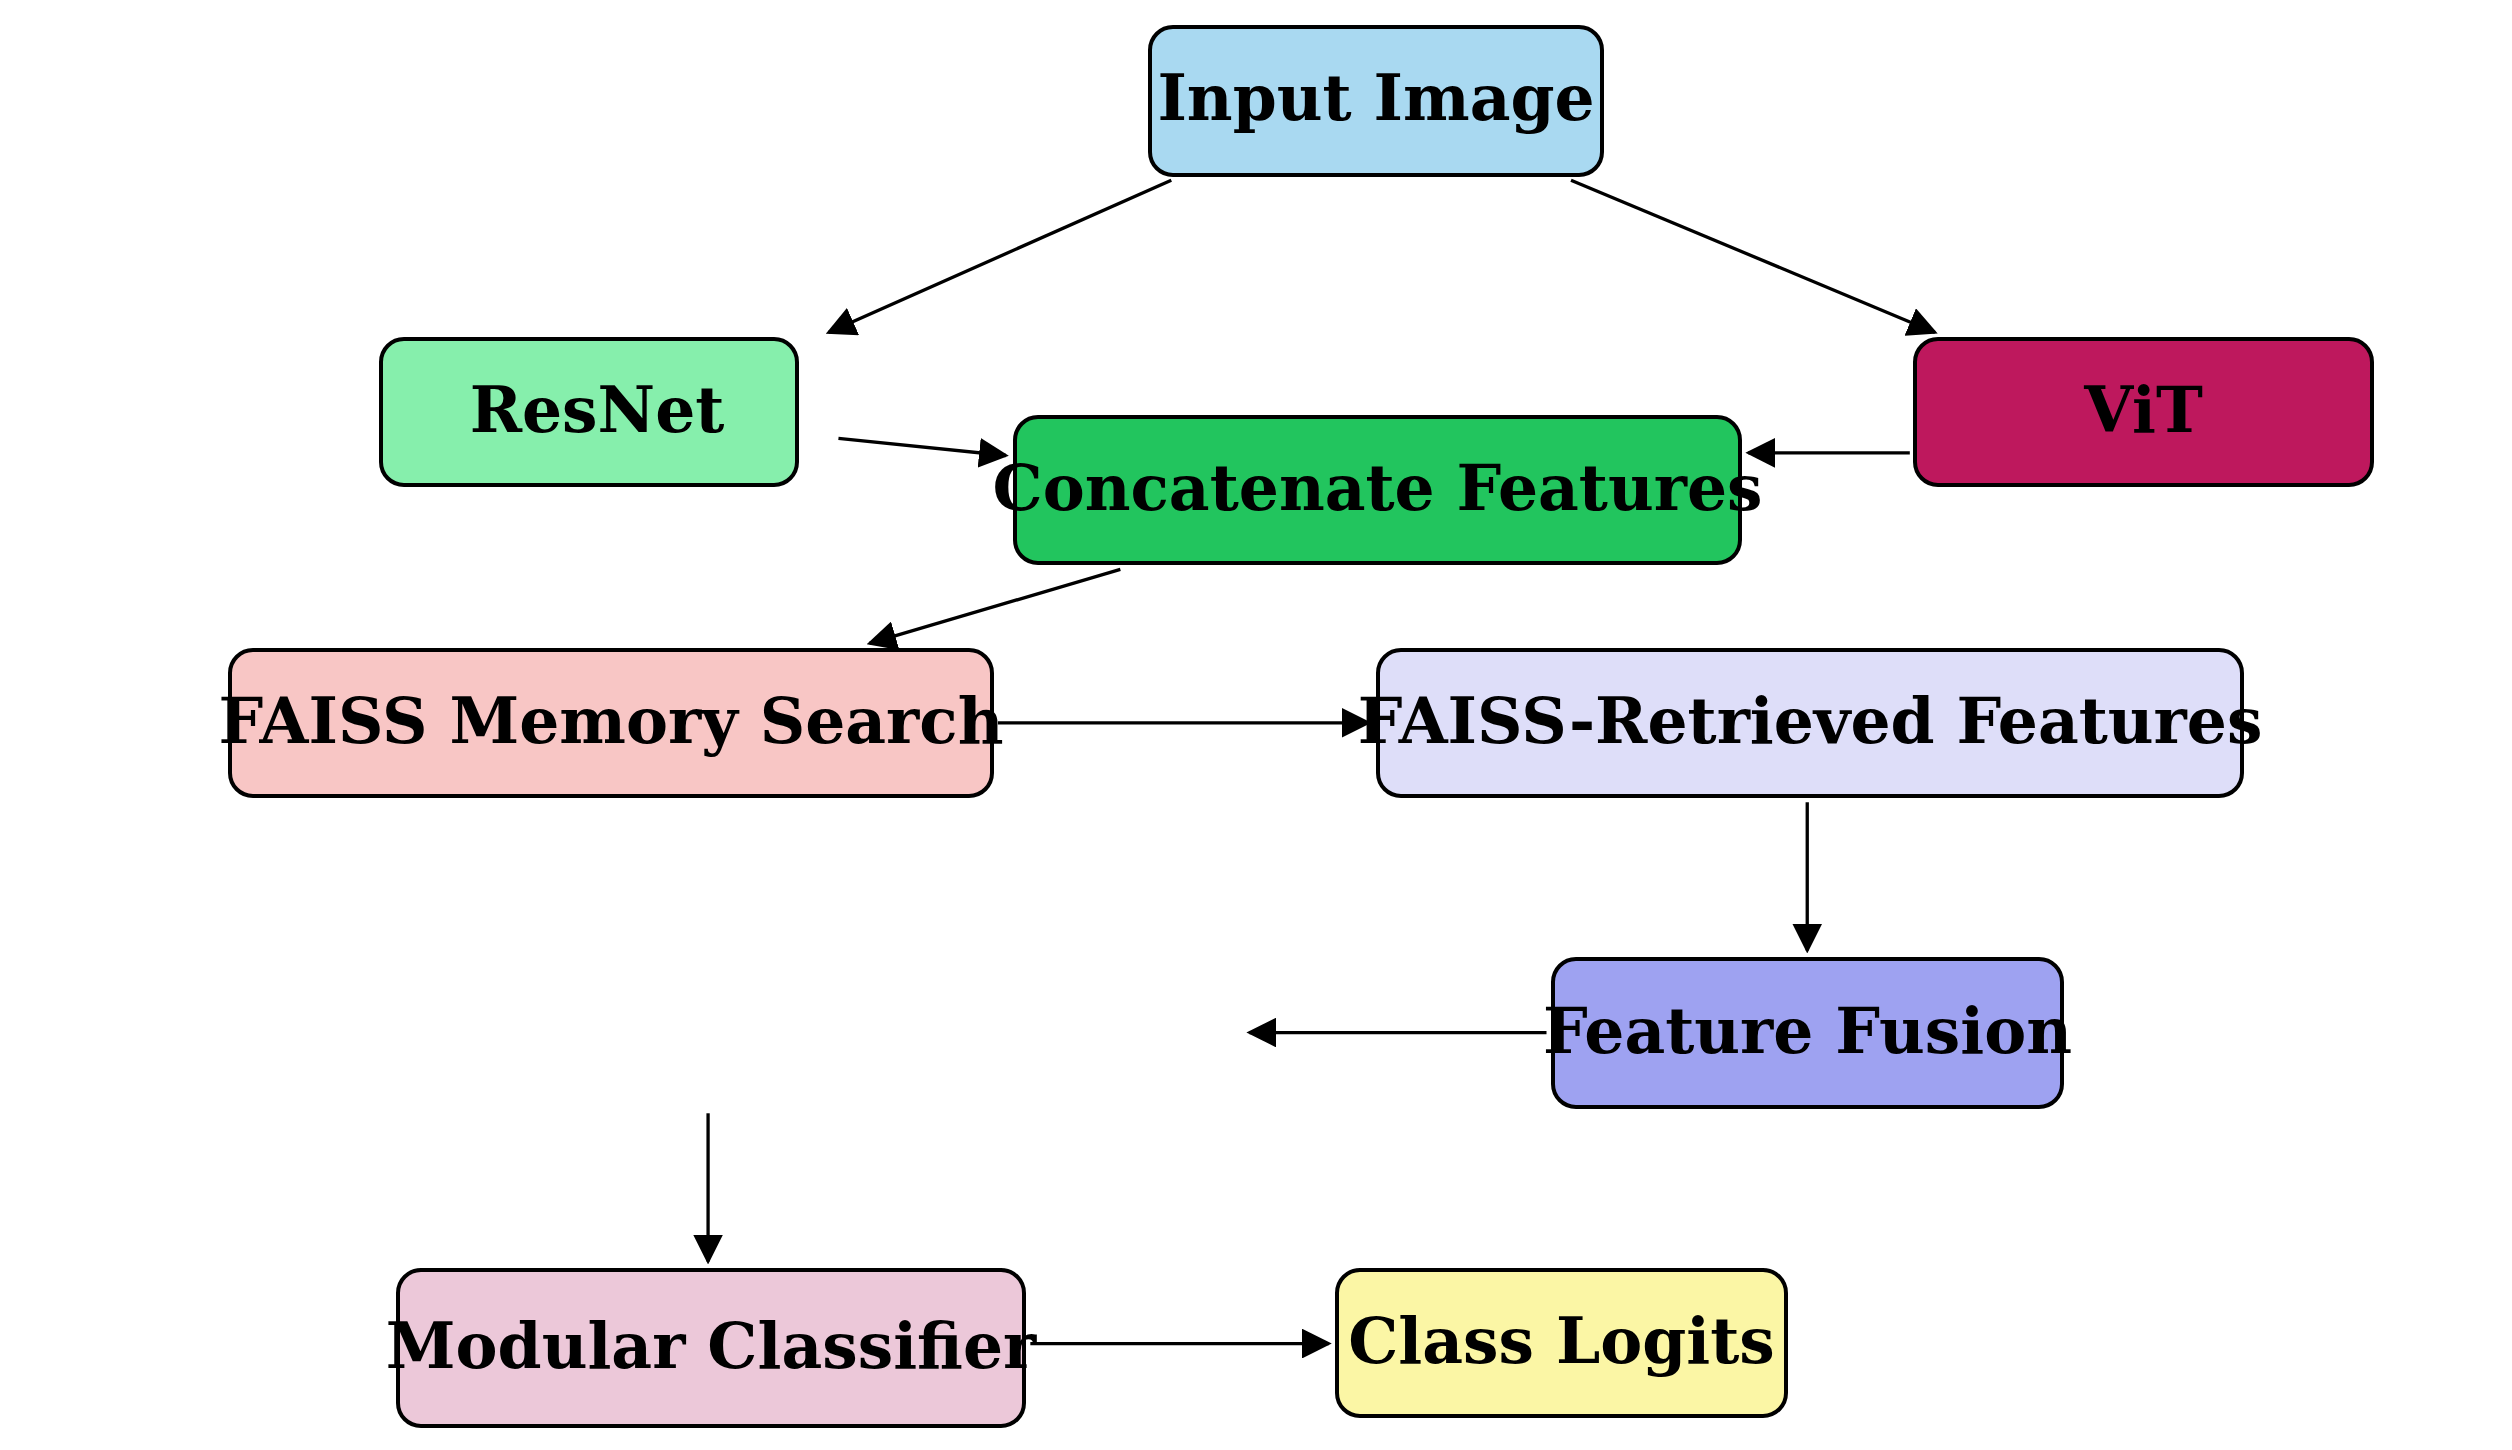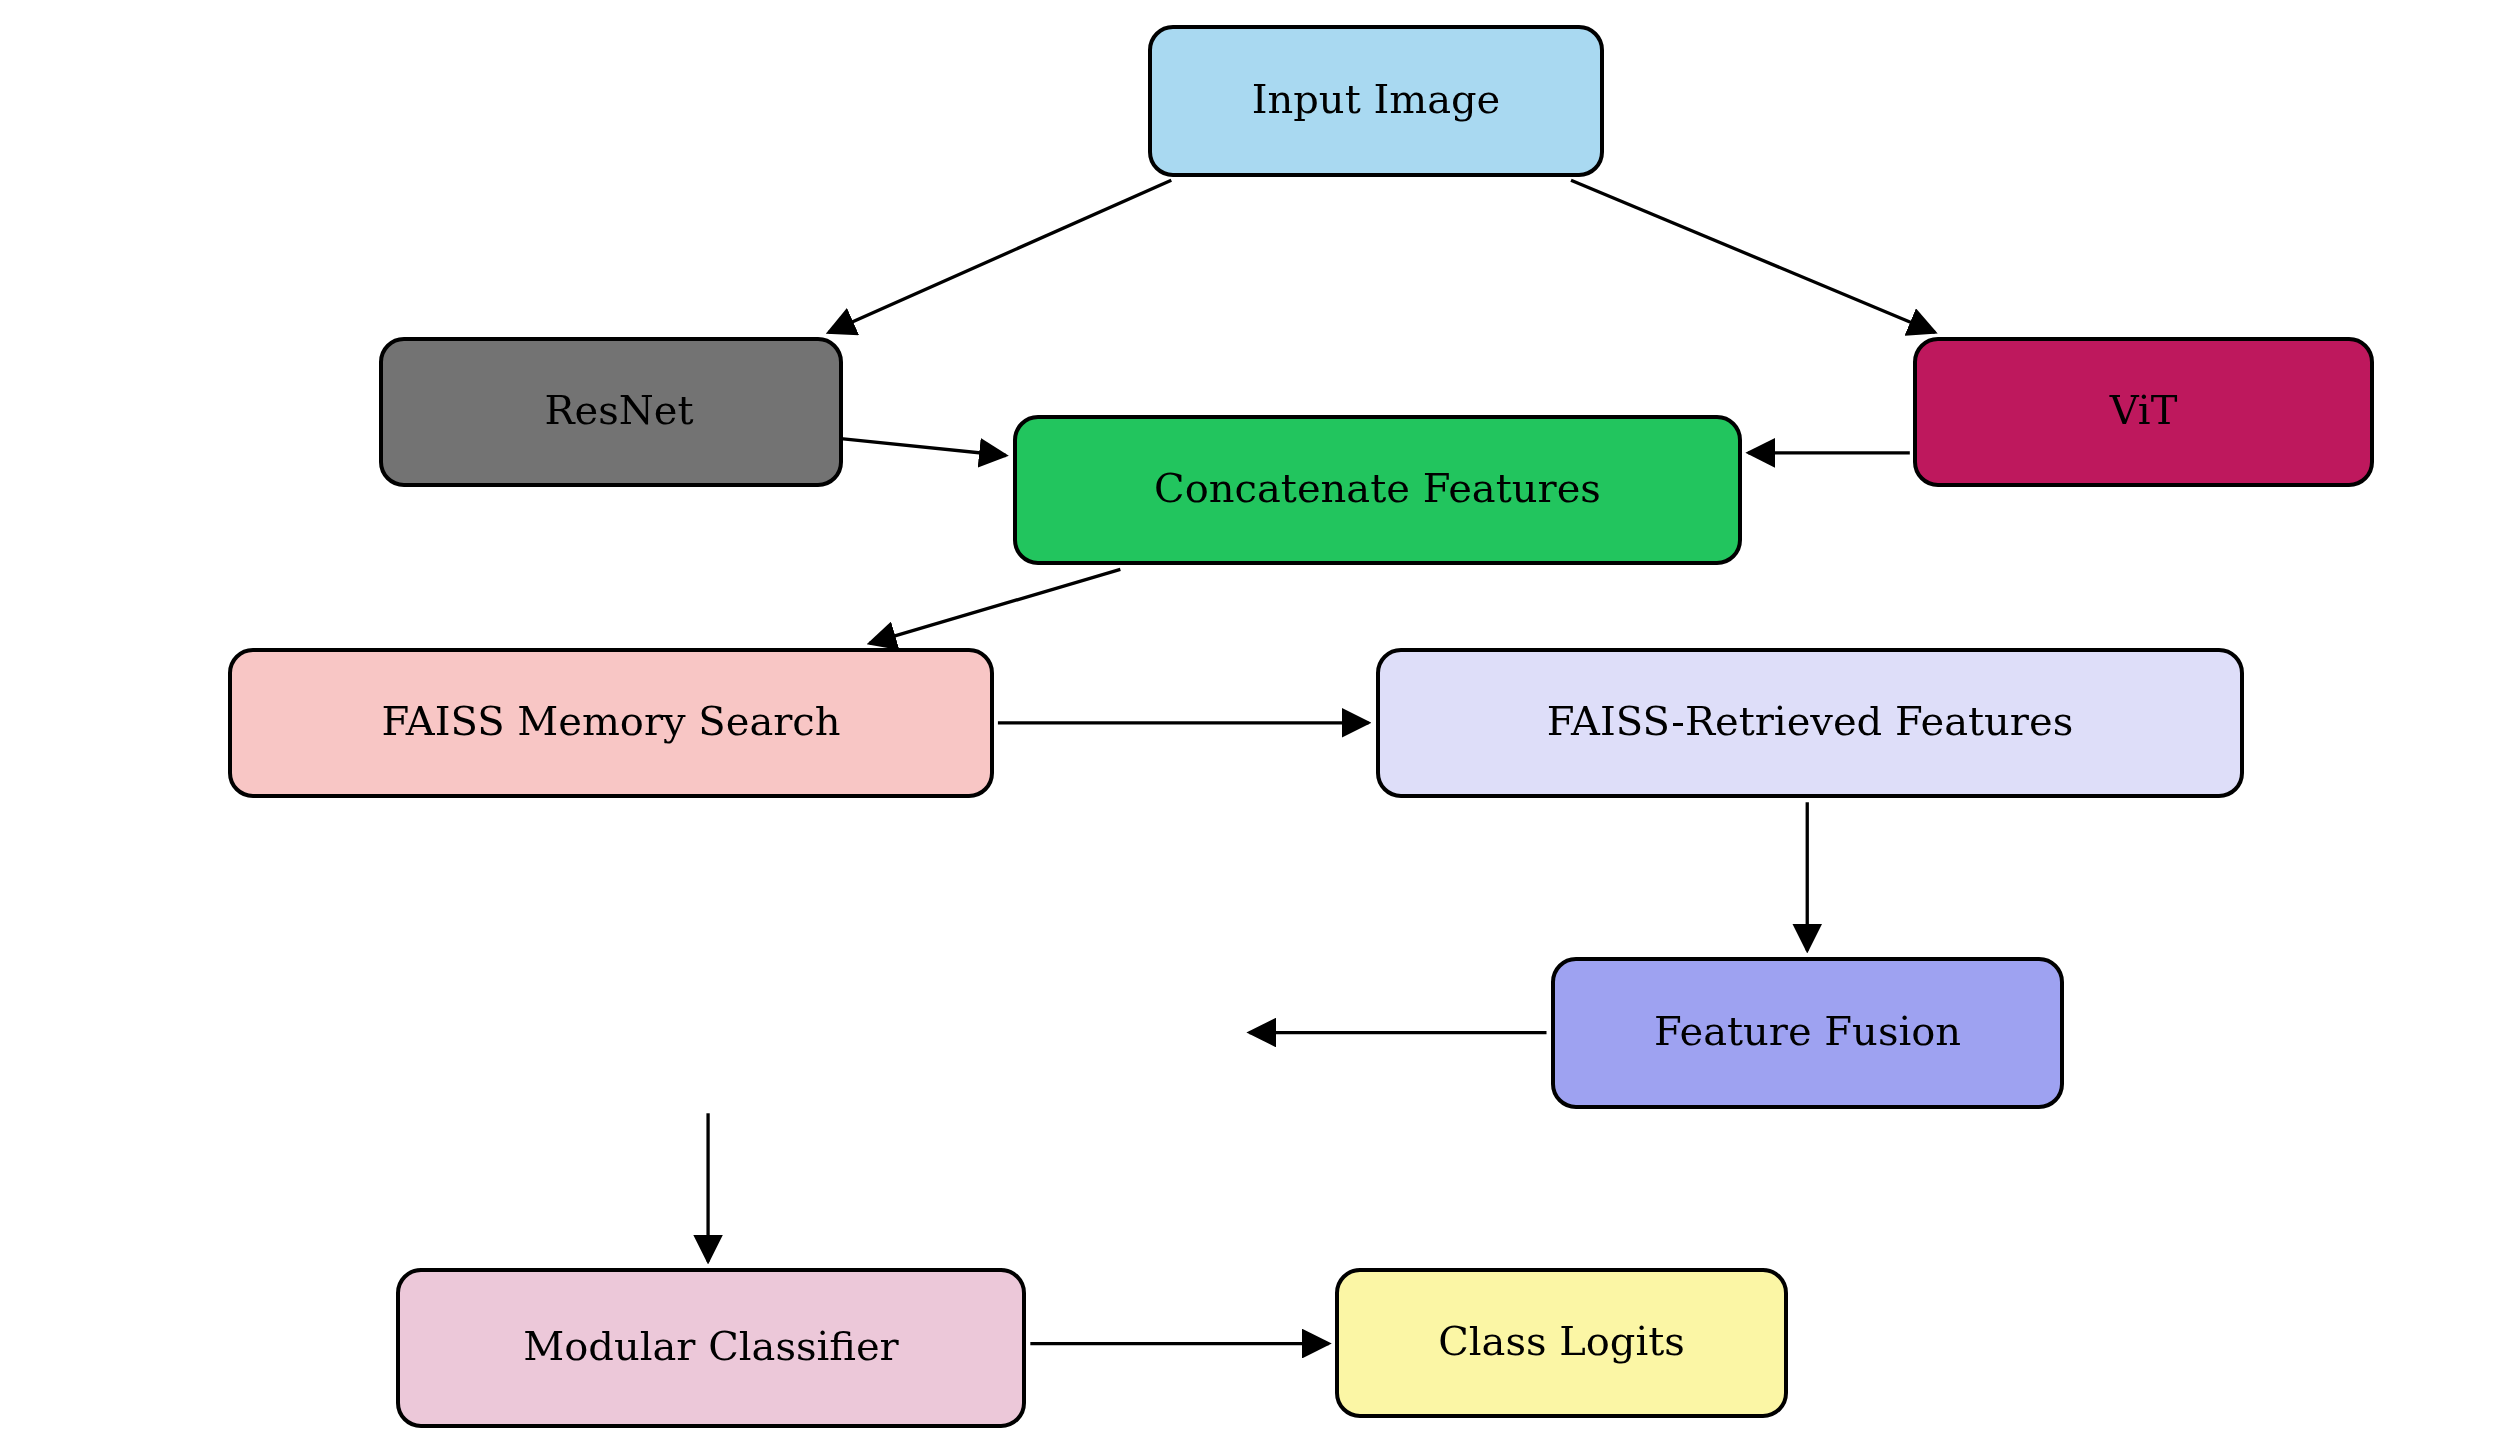--- a/index.html
+++ b/index.html
@@ -30,22 +30,22 @@
     position: absolute;
     box-sizing: border-box;
     border: 4px solid #000000;
     border-radius: 25px;
     display: flex;
     align-items: center;
     justify-content: center;
     z-index: 2;
   }
   .node .label {
-    font-size: 40px;
-    font-weight: normal;
+    font-size: 63px;
+    font-weight: bold;
     color: #000000;
     white-space: nowrap;
     line-height: 1;
     padding-bottom: 4px;
   }
 </style>
 </head>
 <body>
 
 <div id="canvas">
@@ -65,21 +65,21 @@
     <line x1="2731" y1="1212" x2="2731" y2="1436" stroke="#000000" stroke-width="5" marker-end="url(#arrow)"></line>
     <line x1="2337" y1="1560" x2="1888" y2="1560" stroke="#000000" stroke-width="5" marker-end="url(#arrow)"></line>
     <line x1="1070" y1="1682" x2="1070" y2="1906" stroke="#000000" stroke-width="5" marker-end="url(#arrow)"></line>
     <line x1="1557" y1="2030" x2="2008" y2="2030" stroke="#000000" stroke-width="5" marker-end="url(#arrow)"></line>
   </svg>
 
   <div class="node" style="left: 1148px; top: 24.5px; width: 456px; height: 152px; background-color: rgb(169, 217, 241);">
     <span class="label">Input Image</span>
   </div>
 
-  <div class="node" style="left: 379px; top: 337px; width: 464px; height: 150px; background-color: #737373; padding-left: 16px;">
+  <div class="node" style="left: 379px; top: 337px; width: 420px; height: 150px; background-color: #86efac; padding-left: 16px;">
     <span class="label">ResNet</span>
   </div>
 
   <div class="node" style="left: 1913px; top: 337px; width: 461px; height: 150px; background-color: #be185d;">
     <span class="label">ViT</span>
   </div>
 
   <div class="node" style="left: 1013px; top: 415px; width: 729px; height: 150px; background-color: #22c55e;">
     <span class="label">Concatenate Features</span>
   </div>

